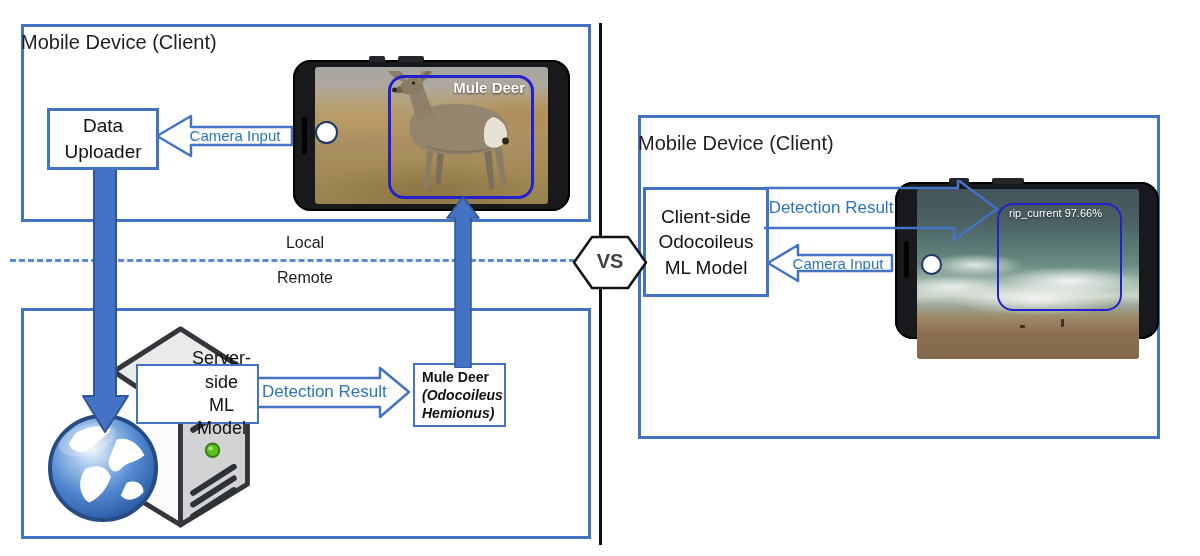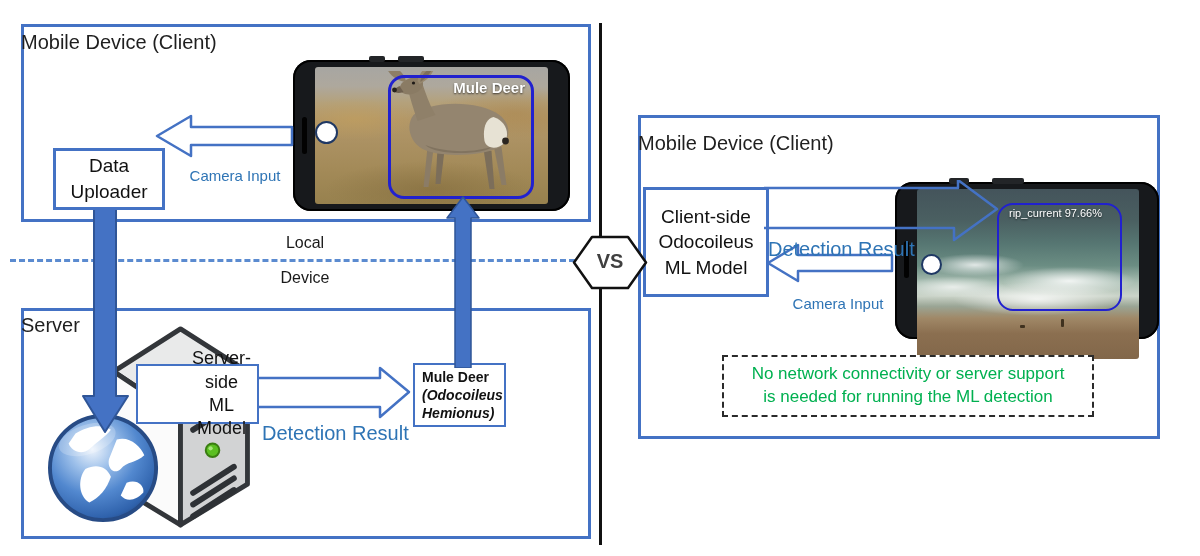--- a/index.html
+++ b/index.html
@@ -9,22 +9,22 @@
   .panel{position:absolute;border:3px solid #4472C4;background:transparent;z-index:1;}
   .panel-title{position:absolute;font-size:20px;color:#1f1f1f;z-index:2;}
   .dashed-note{position:absolute;border:2px dashed #2b2b2b;display:flex;flex-direction:column;
                align-items:center;justify-content:center;text-align:center;z-index:3;background:#fff;}
   .warn-line{color:#FF0000;font-size:15px;line-height:1.35;}
   .green-line{color:#00B050;font-size:17px;line-height:1.35;}
   .node-box{position:absolute;border:3px solid #4472C4;background:#fff;display:flex;
             flex-direction:column;align-items:center;justify-content:center;text-align:center;z-index:5;}
   .node-line{font-size:19px;line-height:1.35;color:#111;}
   .node-line-sm{font-size:18px;line-height:1.3;color:#111;margin-left:48px;}
-  .arrow-label{position:absolute;color:#2E74B5;font-size:15px;text-align:center;z-index:7;white-space:nowrap;margin-top:40px;}
-  .arrow-label.lg{font-size:20px;}
+  .arrow-label{position:absolute;color:#2E74B5;font-size:15px;text-align:center;z-index:7;white-space:nowrap;}
+  .arrow-label.lg{font-size:17px;}
   .result-box{position:absolute;border:2.5px solid #4472C4;background:#fff;z-index:5;
               padding:4px 2px 2px 7px;box-sizing:border-box;}
   .result-line{font-size:14px;font-weight:bold;line-height:1.28;color:#111;white-space:nowrap;}
   .result-line.it{font-style:italic;}
   .divider-dash{position:absolute;border-top:3px dashed #5b8bd0;z-index:2;}
   .divider-label{position:absolute;width:110px;text-align:center;font-size:16px;color:#1a1a1a;z-index:2;}
   .vline{position:absolute;background:#111;z-index:4;}
   .phone{position:absolute;background:#17191c;border-radius:18px;z-index:2;
          box-shadow:inset 0 0 0 2px #000;}
   .phone .screen{position:absolute;overflow:hidden;border-radius:3px;}
@@ -53,21 +53,21 @@
 </style>
 </head>
 <body>
 
 <div class="canvas">
 
   <div class="panel" style="left:21px;top:24px;width:564px;height:192px;"></div>
   <div class="panel-title" style="left:21px;top:31px;width:564px;">Mobile Device (Client)</div>
 
 
-  <div class="node-box" style="left:53px;top:108px;width:106px;height:56px;margin-top:40px;">
+  <div class="node-box" style="left:47px;top:108px;width:106px;height:56px;">
     <div class="node-line" style="width:92px;">Data Uploader</div>
   </div>
 
   <svg class="abs z6" style="left:155px;top:113px;" width="139" height="46" viewBox="0 0 139 46">
     <polygon points="2,23 36,3 36,14 137,14 137,32 36,32 36,43" fill="#ffffff" stroke="#4472C4" stroke-width="2.5" stroke-linejoin="round"></polygon>
   </svg>
   <div class="arrow-label" style="left:176px;top:127px;width:118px;">Camera Input</div>
 
   <div class="phone" style="left:293px;top:60px;width:277px;height:151px;">
     <div class="tab" style="left:76px;width:16px;"></div>
@@ -99,24 +99,23 @@
       </div>
     </div>
   </div>
 
   <svg class="abs z6" style="left:446px;top:196px;" width="34" height="172" viewBox="0 0 34 172">
     <path d="M17,1 L33,22 L25,22 L25,172 L9,172 L9,22 L1,22 Z" fill="#4472C4" stroke="#2F5597" stroke-width="1.5" stroke-linejoin="round"></path>
   </svg>
 
   <div class="divider-dash" style="left:10px;top:259px;width:565px;"></div>
   <div class="divider-label" style="left:250px;top:234px;">Local</div>
-  <div class="divider-label" style="left:250px;top:269px;">Device</div>
+  <div class="divider-label" style="left:250px;top:269px;">Remote</div>
 
   <div class="panel" style="left:21px;top:308px;width:564px;height:225px;"></div>
-  <div class="panel-title" style="left:21px;top:314px;width:564px;">Server</div>
 
   <svg class="abs" style="left:98px;top:320px;z-index:2;" width="165" height="208" viewBox="0 0 170 212">
     <g stroke="#33363a" stroke-width="5" stroke-linejoin="round">
       <polygon points="85,8 16,52 85,98 154,52" fill="#e9eaea"></polygon>
       <polygon points="16,52 16,168 85,210 85,98" fill="#fbfbfb"></polygon>
       <polygon points="85,98 154,52 154,168 85,210" fill="#d2d3d4"></polygon>
     </g>
     <g stroke="#2e3135" stroke-width="6" stroke-linecap="round">
       <line x1="98" y1="100" x2="140" y2="73"></line>
       <line x1="98" y1="112" x2="140" y2="85"></line>
@@ -200,18 +199,14 @@
     <div class="lens" style="left:26px;top:72px;width:21px;height:21px;"></div>
     <div class="screen screen-beach" style="left:22px;top:7px;width:222px;height:170px;">
       <div class="person-dot" style="left:144px;top:130px;"></div>
       <div class="person-dot" style="left:103px;top:136px;width:5px;height:3px;"></div>
       <div class="bbox" style="left:80px;top:14px;width:125px;height:108px;border-width:2.5px;">
         <div class="bbox-label" style="left:10px;top:2px;font-size:11px;">rip_current 97.66%</div>
       </div>
     </div>
   </div>
 
-  <div class="dashed-note" style="left:722px;top:355px;width:368px;height:58px;">
-    <div class="green-line">No network connectivity or server support</div>
-    <div class="green-line">is needed for running the ML detection</div>
-  </div>
 
 </div>
 
 </body></html>

